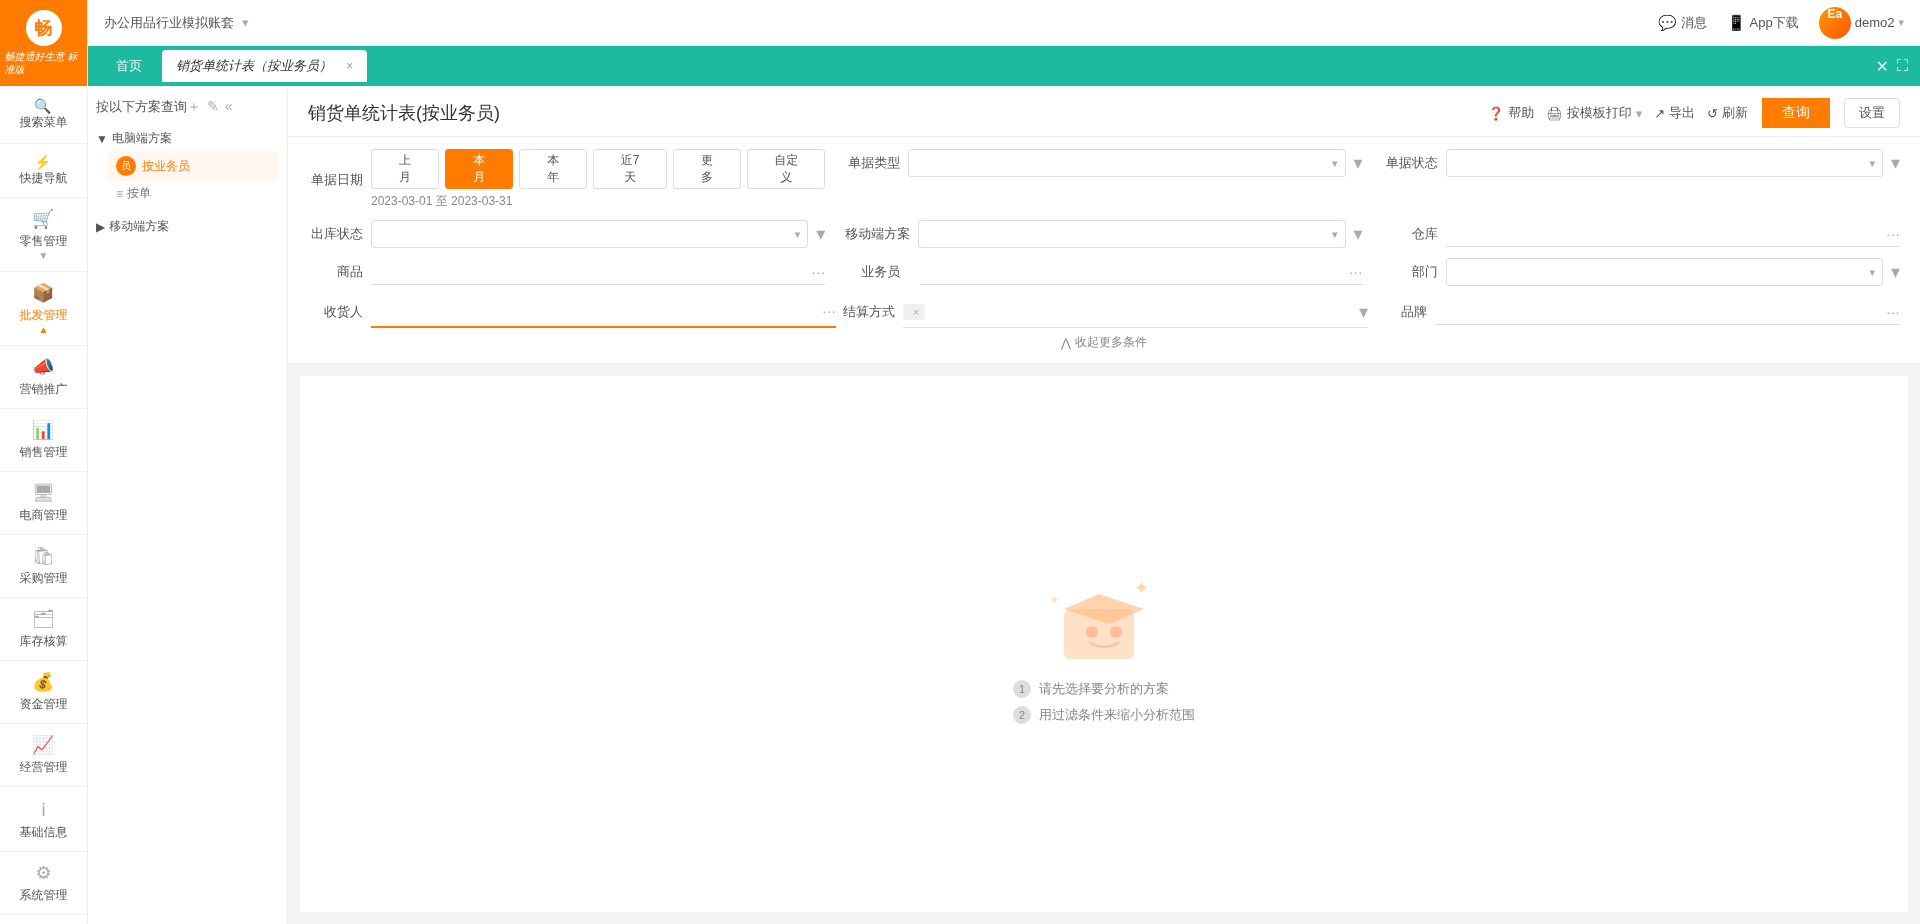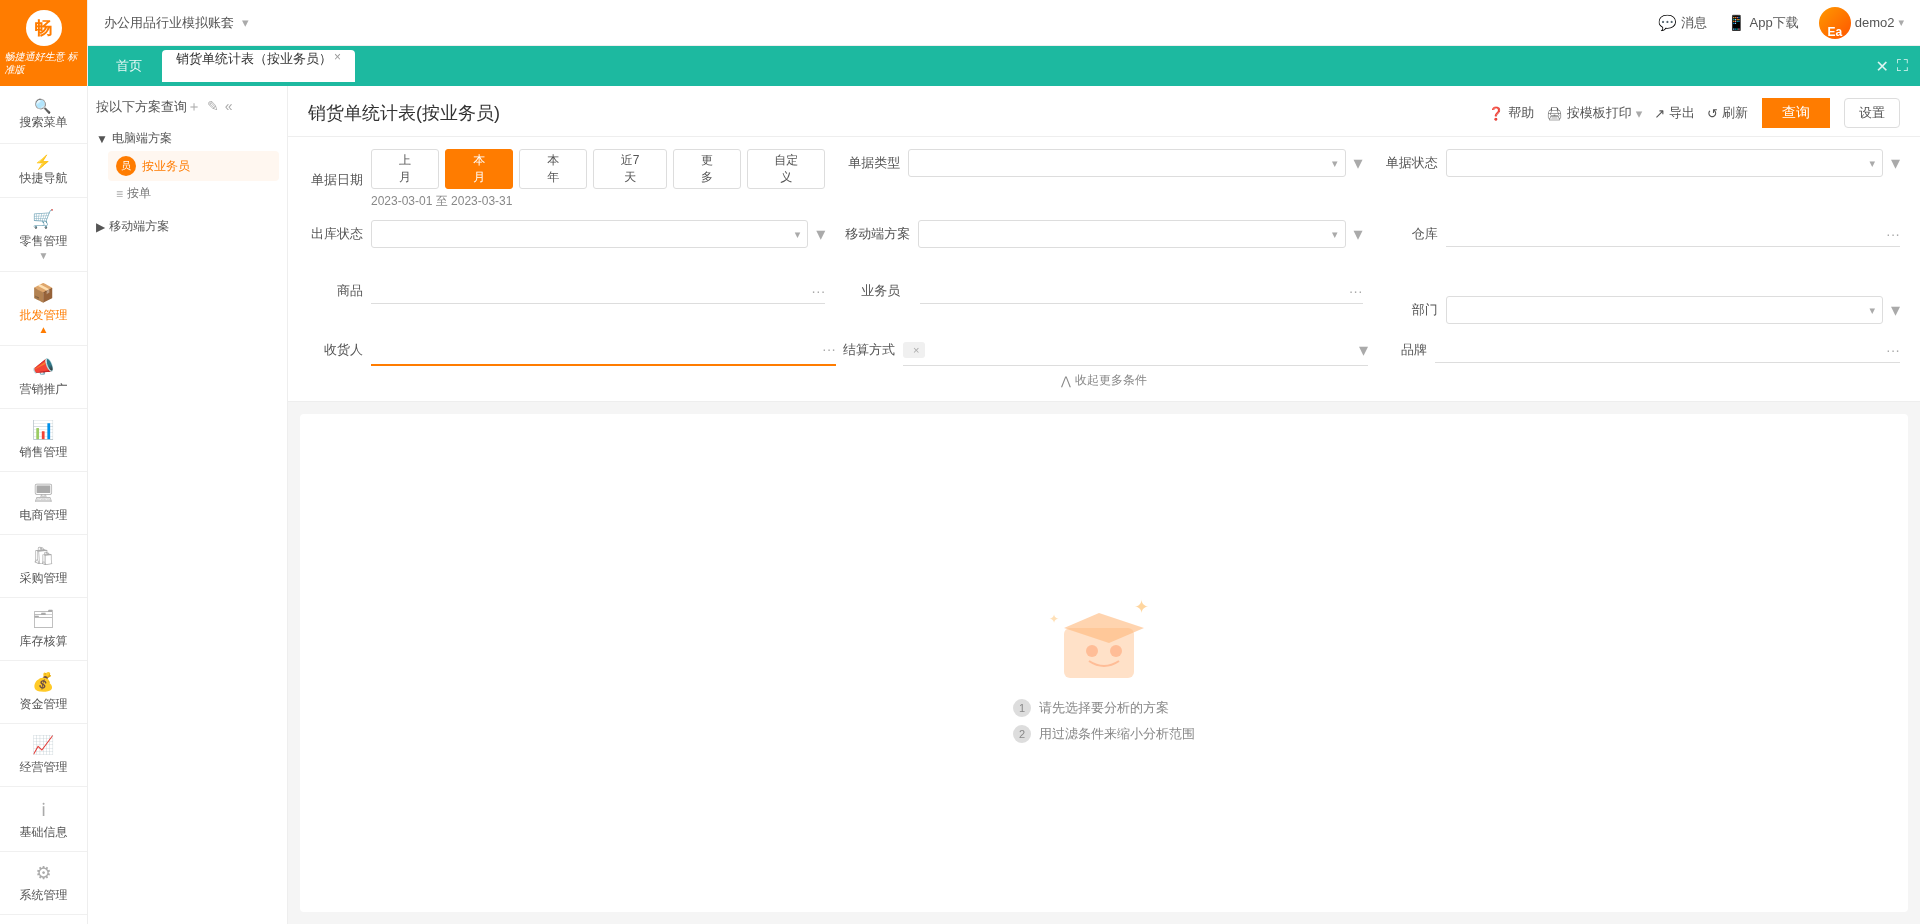--- a/index.html
+++ b/index.html
@@ -75,46 +75,47 @@
       justify-content: space-between;
       padding: 0 16px;
       border-bottom: 1px solid #eee;
       flex-shrink: 0;
     }
     .top-bar-left { display: flex; align-items: center; gap: 8px; color: #555; font-size: 13px; }
     .top-bar-right { display: flex; align-items: center; gap: 20px; color: #555; font-size: 13px; }
     .top-bar-right .user-avatar {
       width: 32px; height: 32px; border-radius: 50%;
       background: linear-gradient(135deg, #f90, #ff5500);
-      display: flex; align-items: flex-end; justify-content: center;
+      display: flex; align-items: flex-start; justify-content: center;
       color: #fff; font-size: 12px; font-weight: bold;
     }
     .top-bar-right .tr-item { display: flex; align-items: center; gap: 4px; cursor: pointer; }
 
     
     .tab-bar {
       height: 40px;
       background: #1db9a0;
       display: flex;
       align-items: center;
       padding: 0 12px;
       gap: 4px;
       flex-shrink: 0;
     }
     .tab-item {
       height: 32px;
       padding: 0 14px;
       border-radius: 4px 4px 0 0;
       display: flex;
-      align-items: flex-start;
-      gap: 2px;
+      align-items: center;
+      gap: 14px;
       cursor: pointer;
       font-size: 13px;
       color: rgba(255,255,255,0.85);
       background: transparent;
+      font-style: italic;
     }
     .tab-item.active {
       background: #fff;
       color: #333;
     }
     .tab-item .tab-close { font-size: 12px; color: #999; cursor: pointer; }
     .tab-home { color: rgba(255,255,255,0.9); padding: 0 16px; font-size: 13px; cursor: pointer; }
     .tab-bar-actions { margin-left: auto; display: flex; align-items: center; gap: 8px; }
     .tab-action-btn { color: rgba(255,255,255,0.85); cursor: pointer; font-size: 16px; background: none; border: none; }
 
@@ -509,21 +510,21 @@
             <div style="flex:1;border-bottom:1px solid #ddd;padding:4px 0;display:flex;align-items:center;justify-content:flex-end;">
               <span class="dots-btn">···</span>
             </div>
           </div>
           <div style="display:flex;align-items:center;gap:20px;flex:1;">
             <span class="filter-label">业务员</span>
             <div style="flex:1;border-bottom:1px solid #ddd;padding:4px 0;display:flex;align-items:center;justify-content:flex-end;">
               <span class="dots-btn">···</span>
             </div>
           </div>
-          <div style="display:flex;align-items:center;gap:8px;flex:1;margin-top:38px;">
+          <div style="display:flex;align-items:center;gap:8px;flex:1;">
             <span class="filter-label">部门</span>
             <div class="select-wrapper" style="flex:1;">
               <select class="filter-select select-full">
                 <option></option>
               </select>
             </div>
             <span style="color:#aaa;font-size:18px;cursor:pointer;">▾</span>
           </div>
         </div>
 

